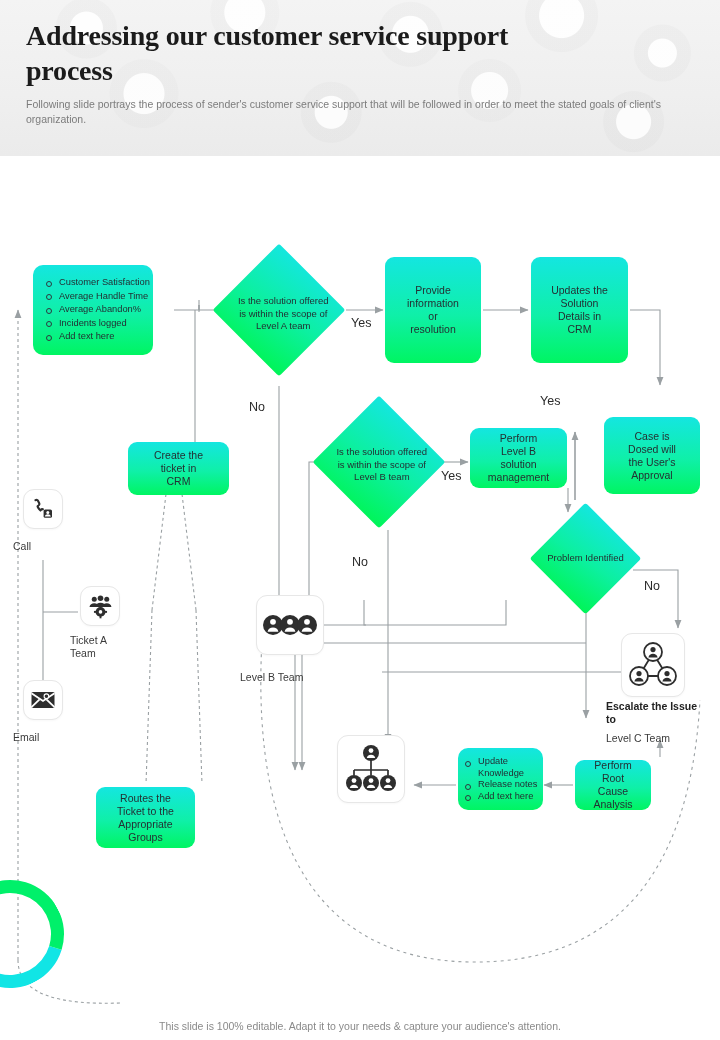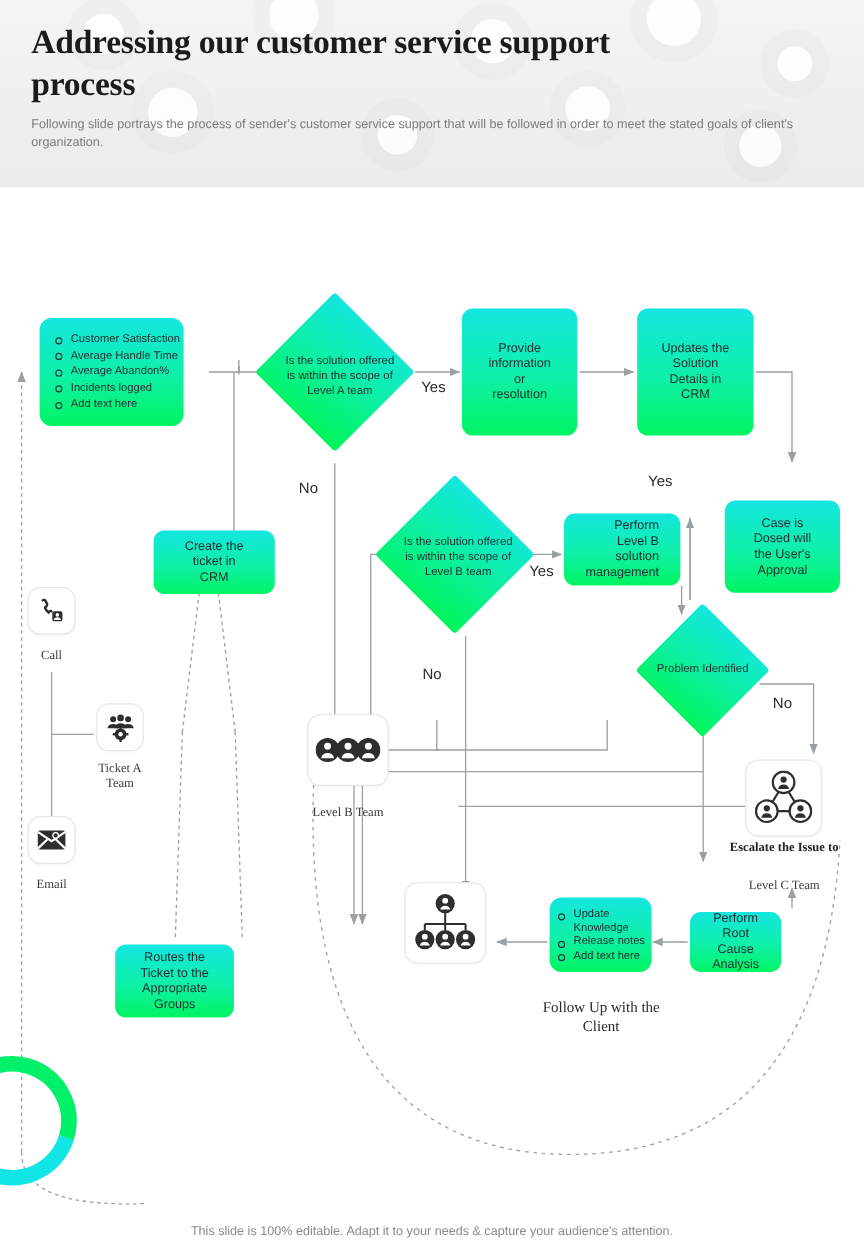--- a/index.html
+++ b/index.html
@@ -97,22 +97,22 @@
   }
 
   
   .iconcard{
     position:absolute;box-sizing:border-box;
     background:#fff;border:1px solid #e7e7e7;border-radius:11px;
     display:flex;align-items:center;justify-content:center;
     box-shadow:0 1px 2px rgba(0,0,0,.03);
   }
   .caption{
-    position:absolute;text-align:center;color:#3a3a3a;
-    font-size:10.5px;line-height:13px;font-family:Liberation Serif, serif;
+    position:absolute;text-align:left;color:#3a3a3a;
+    font-size:10.5px;line-height:13px;
   }
   .caption.bold{font-weight:bold;color:#222;}
 
   
   .elabel{
     position:absolute;font-size:12.5px;color:#2b2b2b;text-align:right;
   }
 
   #svglayer{position:absolute;left:0;top:0;width:720px;height:1040px;pointer-events:none;}
 </style>
@@ -209,40 +209,39 @@
   <div class="node pad" style="left:385px;top:257px;width:96px;height:106px;">Provide information or resolution</div>
 
   <div class="node pad" style="left:531px;top:257px;width:97px;height:106px;">Updates the Solution Details in CRM</div>
 
   <div class="node pad" style="left:128px;top:442px;width:101px;height:53px;">Create the ticket in CRM</div>
 
   <div class="diamond" style="left:332px;top:415px;width:94px;height:94px;">
     <div class="dtext" style="padding:0 4px;">Is the solution offered is within the scope of Level B team</div>
   </div>
 
-  <div class="node pad" style="left:470px;top:428px;width:97px;height:60px;text-align:right;">Perform Level B solution management</div>
+  <div class="node pad" style="left:470px;top:428px;width:97px;height:60px;">Perform Level B solution management</div>
 
   <div class="node pad" style="left:604px;top:417px;width:96px;height:77px;">Case is Dosed will the User's Approval</div>
 
   <div class="diamond" style="left:546px;top:519px;width:79px;height:79px;">
     <div class="dtext">Problem Identified</div>
   </div>
 
   <div class="node pad" style="left:575px;top:760px;width:76px;height:50px;">Perform Root Cause Analysis</div>
 
   <div class="node pad" style="left:96px;top:787px;width:99px;height:61px;">Routes the Ticket to the Appropriate Groups</div>
 
   <div class="listbox" style="left:458px;top:748px;width:85px;height:62px;">
     <ul style="padding-left:20px;">
       <li style="white-space:normal;line-height:11.5px;">Update Knowledge</li>
       <li style="white-space:normal;line-height:11.5px;">Release notes</li>
       <li style="white-space:normal;line-height:11.5px;">Add text here</li>
     </ul>
   </div>
-  <div class="caption" style="left:440px;top:831px;width:122px;font-size:12.5px;line-height:16px;color:#2b2b2b;">Follow Up with the Client</div>
 
   <div class="iconcard" style="left:23px;top:489px;width:40px;height:40px;">
     <svg width="24" height="24" viewBox="0 0 24 24">
       <path d="M4.5 3.2c1.1-.6 2.1-.2 2.6.8l1.1 2.2c.4.8.2 1.5-.5 2.1l-.9.7c-.2.2-.3.4-.1.8.5 1.1 1.6 2.6 2.8 3.6l.6-.7c.5-.6 1-.7 1.7-.4" fill="none" stroke="#2e2e2e" stroke-width="2.1" stroke-linecap="round"></path>
       <rect x="12.6" y="12.4" width="8.4" height="8.4" rx="1.6" fill="#2e2e2e"></rect>
       <circle cx="16.8" cy="15.4" r="1.5" fill="#fff"></circle>
       <path d="M13.8 19.6c.3-1.6 1.5-2.3 3-2.3s2.7.7 3 2.3z" fill="#fff"></path>
     </svg>
   </div>
   <div class="caption" style="left:13px;top:540px;width:60px;">Call</div>

